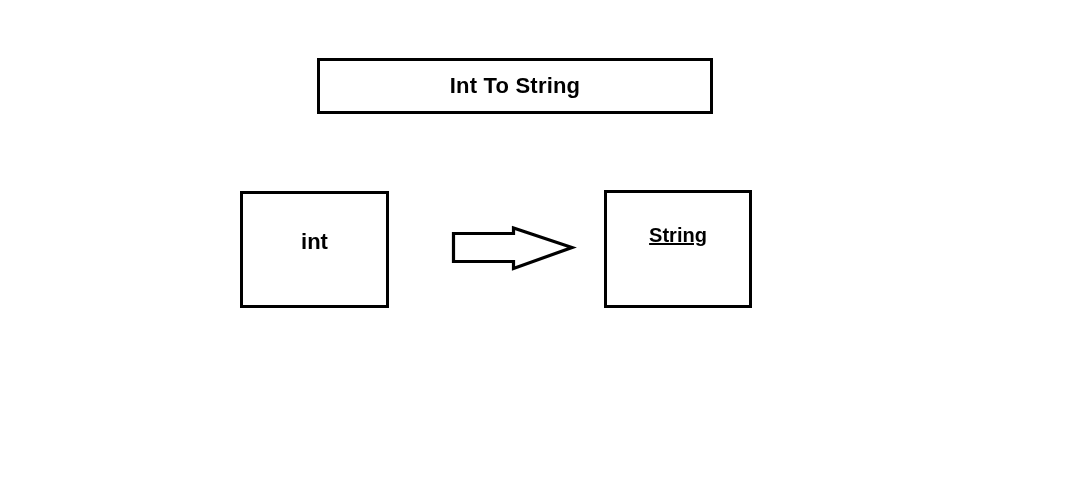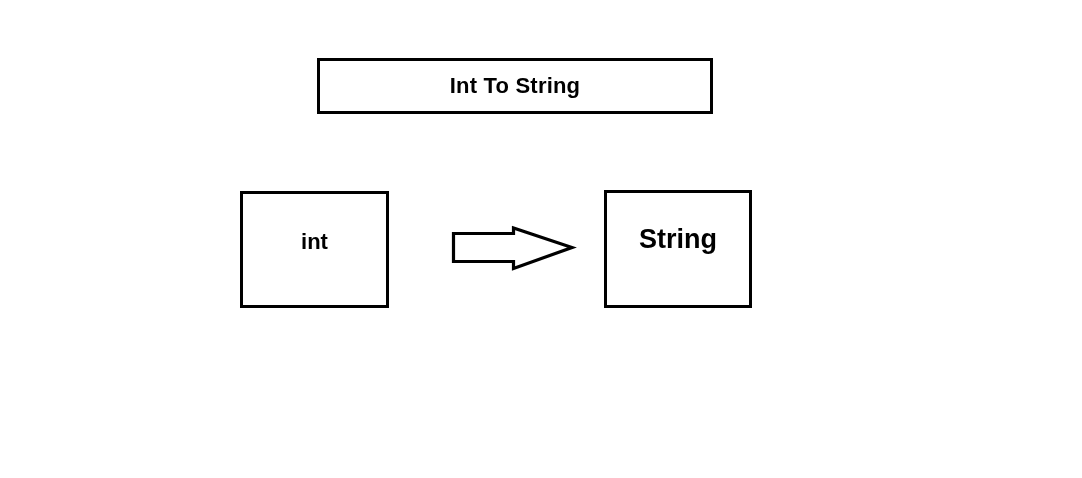--- a/index.html
+++ b/index.html
@@ -61,21 +61,22 @@
 
   
   #target-box {
     left: 604px;
     top: 190px;
     width: 148px;
     height: 118px;
   }
   #target-box .box-label {
     top: 31px;
-    font-size: 27px;
+    font-size: 20px;
+    text-decoration: underline;
   }
 
   
   #arrow {
     position: absolute;
     left: 444px;
     top: 218px;
     width: 136px;
     height: 60px;
   }

